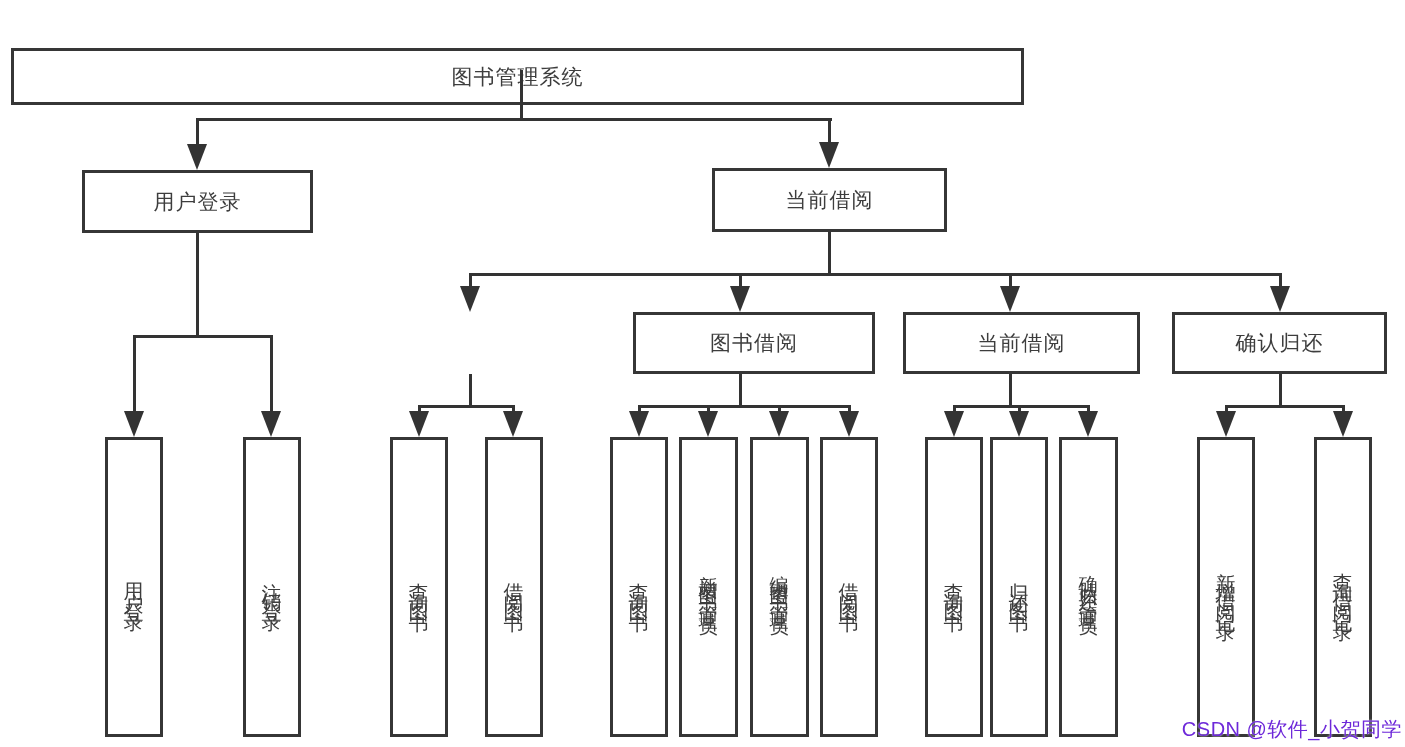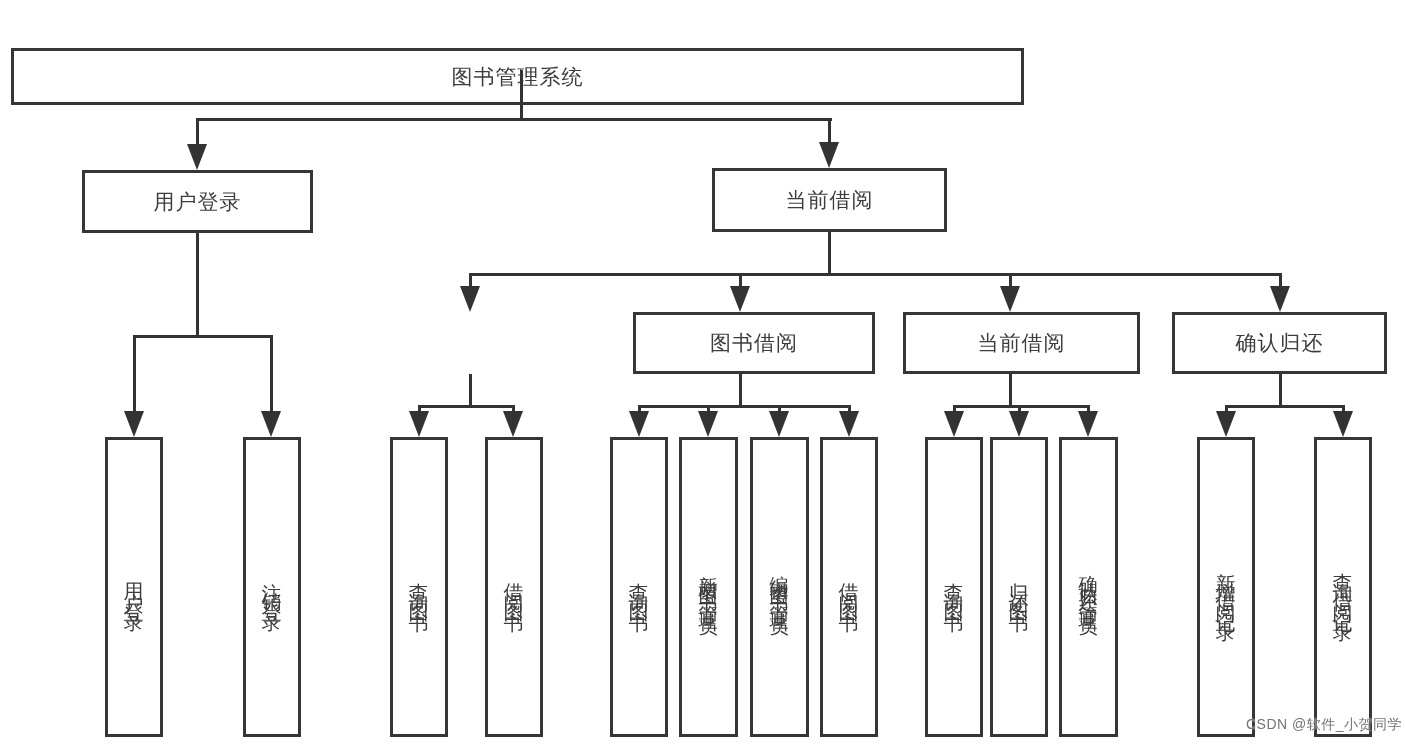--- a/index.html
+++ b/index.html
@@ -55,22 +55,22 @@
     width: 0;
     height: 0;
     border-left: 10px solid transparent;
     border-right: 10px solid transparent;
     border-top: 26px solid #333333;
   }
   .watermark {
     position: absolute;
     top: 716px;
     right: 3px;
-    font-size: 14px;
-    color: #737373;
+    font-size: 20px;
+    color: #6d28d9;
     text-shadow: 0 0 2px #ffffff;
     z-index: 5;
     letter-spacing: 0.5px;
     margin-left: 48px;
   }
 </style>
 </head>
 <body>
 
 <div id="canvas">

